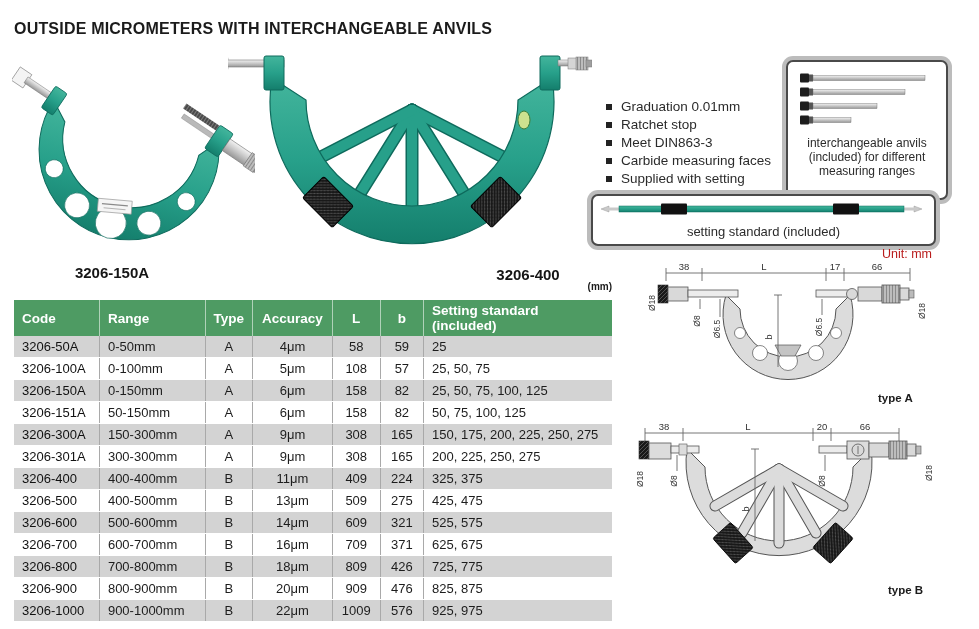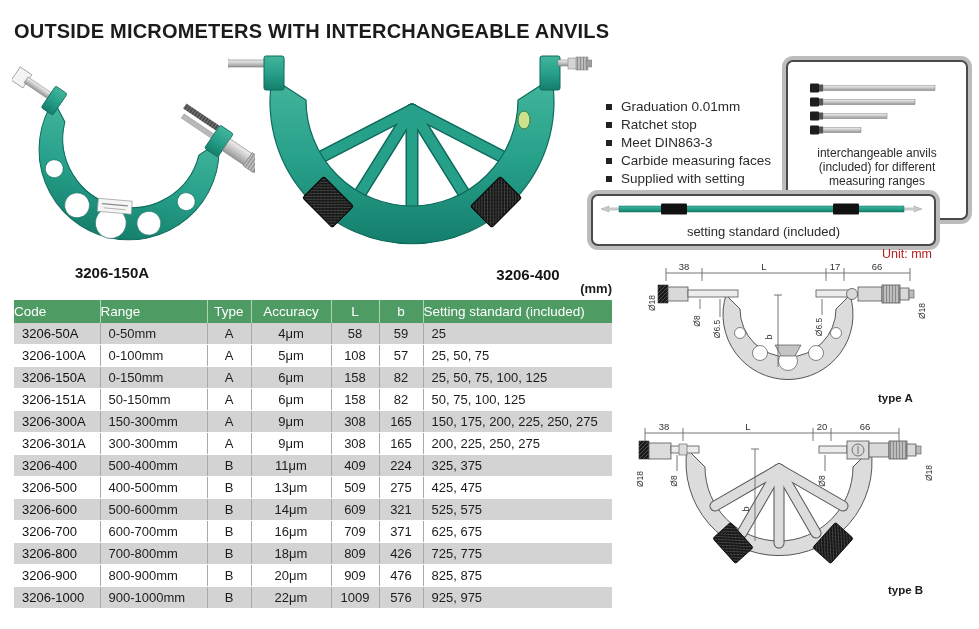--- a/index.html
+++ b/index.html
@@ -1,35 +1,35 @@
 <!DOCTYPE html>
 <html><head>
 <meta charset="utf-8">
 <style>
   html,body{margin:0;padding:0;background:#fff;}
   #page{position:relative;width:979px;height:629px;background:#fff;overflow:hidden;
         font-family:"Liberation Sans",sans-serif;color:#222;}
   .abs{position:absolute;}
-  #title{left:14px;top:20px;font-size:20px;font-weight:bold;color:#1b1b1b;letter-spacing:.2px;}
+  #title{left:14px;top:20px;font-size:16px;font-weight:bold;color:#1b1b1b;letter-spacing:.2px;}
   .photo-label{font-size:15px;font-weight:bold;color:#151515;text-align:center;}
   
   ul.features{list-style:none;margin:16px;padding:0;}
   ul.features li{position:relative;padding-left:17px;font-size:13.5px;line-height:18px;color:#2b2b2b;}
   ul.features li::before{content:"";position:absolute;left:2px;top:6px;width:6px;height:6px;background:#222;}
   
   .graybox{position:absolute;background:#fff;border:2px solid #4a4a4a;border-radius:7px;
            box-shadow:0 0 0 4px #bcbcbc;}
   .anvils-caption{font-size:12px;line-height:14px;text-align:center;color:#2b2b2b;margin-top:2px;}
   .std-caption{font-size:13px;text-align:center;color:#2b2b2b;margin-top:0px;}
   #unit-label{left:852px;top:247px;width:80px;text-align:right;font-size:12.5px;color:#b91c1c;}
-  #table-unit{left:535px;top:281px;width:77px;text-align:right;font-size:13px;font-weight:bold;color:#1b1b1b;}
+  #table-unit{left:535px;top:281px;width:77px;text-align:right;font-size:10px;font-weight:bold;color:#1b1b1b;}
   
   #spec-table{left:14px;top:300px;}
   table{border-collapse:collapse;width:598px;border-bottom:1px solid #c3c3c3;}
-  th{background:#4e9b63;color:#fff;font-size:13.5px;font-weight:normal;padding:3px 0;height:17px;
+  th{background:#4e9b63;color:#fff;font-size:13.5px;font-weight:bold;padding:3px 8px;height:17px;
      border-right:1px solid rgba(255,255,255,.55);}
   th:last-child{border-right:none;}
   td{font-size:13px;padding:2px 8px;height:17px;color:#1d1d1d;border-right:1px solid #a9a9a9;
      border-bottom:1px solid #fff;white-space:nowrap;}
   td:last-child{border-right:none;margin-top:48px;}
   tbody tr:nth-child(odd) td{background:#d3d3d3;}
   tbody tr:nth-child(even) td{background:#fff;}
   .al{text-align:left;} .ac{text-align:center;}
   .code-cell{font-weight:normal;color:#111;}
   
@@ -144,21 +144,21 @@
   <div class="abs photo-label" style="left:478px;top:266px;width:100px">3206-400</div>
 
   <ul class="features abs" style="left:588px;top:82px;width:190px">
     <li>Graduation 0.01mm</li>
     <li>Ratchet stop</li>
     <li>Meet DIN863-3</li>
     <li>Carbide measuring faces</li>
     <li>Supplied with setting standards</li>
   </ul>
 
-  <div class="graybox" style="left:786px;top:60px;width:142px;height:120px;padding:18px">
+  <div class="graybox" style="left:786px;top:60px;width:142px;height:120px;padding:8px">
     <svg width="138" height="60" viewBox="0 0 138 60">
       <g>
         <rect x="4" y="3.5" width="9" height="9" rx="1" fill="#1d1d1d"></rect>
           <rect x="13" y="4.5" width="4" height="7" fill="#555"></rect>
         <rect x="17" y="5.5" width="112" height="5" fill="url(#silverGrad)" stroke="#666" stroke-width=".4"></rect>
       </g>
       <g>
         <rect x="4" y="17.5" width="9" height="9" rx="1" fill="#1d1d1d"></rect>
           <rect x="13" y="18.5" width="4" height="7" fill="#555"></rect>
         <rect x="17" y="19.5" width="92" height="5" fill="url(#silverGrad)" stroke="#666" stroke-width=".4"></rect>
@@ -363,21 +363,21 @@
             <td class="al code-cell">3206-301A</td>
             <td class="al">300-300mm</td>
             <td class="ac">A</td>
             <td class="ac">9μm</td>
             <td class="ac">308</td>
             <td class="ac">165</td>
             <td class="al">200, 225, 250, 275</td>
           </tr>
           <tr>
             <td class="al code-cell">3206-400</td>
-            <td class="al">500-400mm</td>
+            <td class="al">400-400mm</td>
             <td class="ac">B</td>
             <td class="ac">11μm</td>
             <td class="ac">409</td>
             <td class="ac">224</td>
             <td class="al">325, 375</td>
           </tr>
           <tr>
             <td class="al code-cell">3206-500</td>
             <td class="al">400-500mm</td>
             <td class="ac">B</td>

